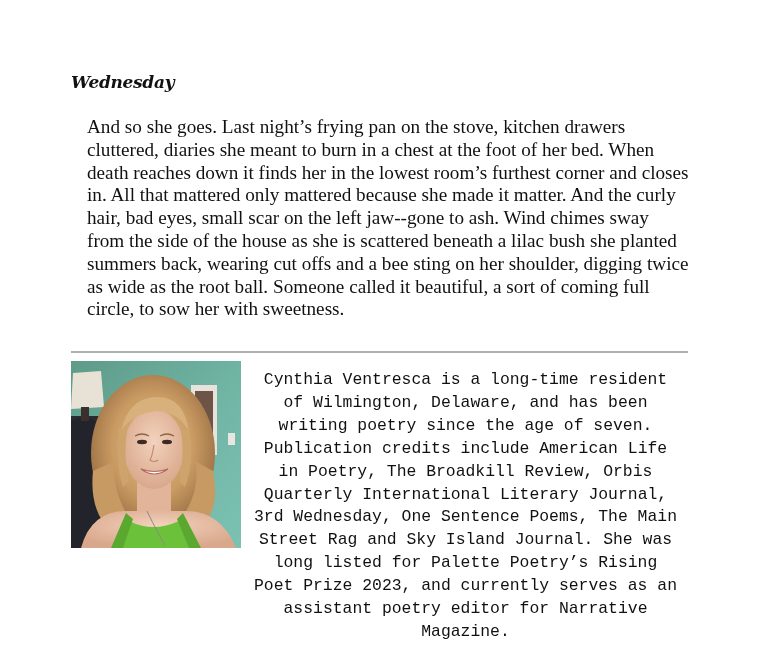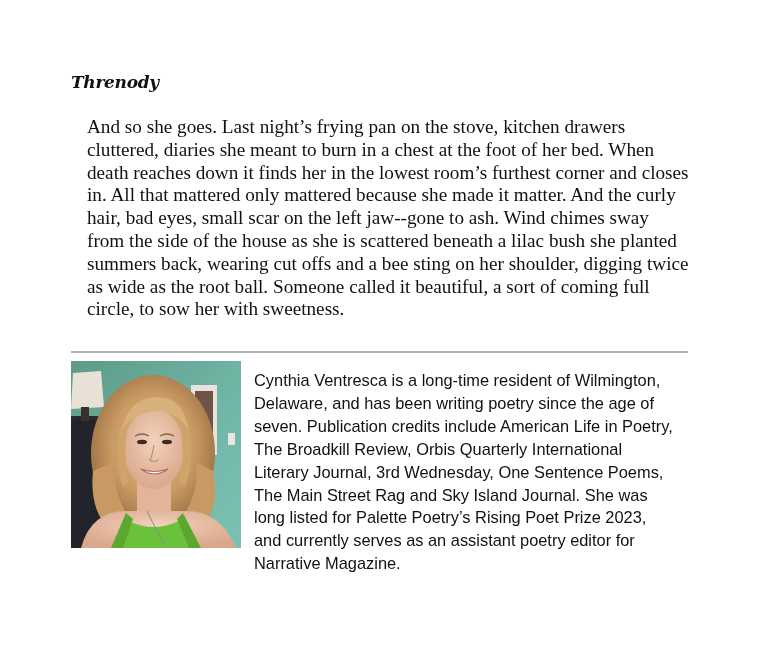--- a/index.html
+++ b/index.html
@@ -58,33 +58,34 @@
       width: 170px;
       height: 187px;
       flex: 0 0 auto;
       overflow: hidden;
       display: block;
     }
     .author-photo svg {
       display: block;
     }
     .bio-text {
-      font-family: Liberation Sans, sans-serif;
+      font-family: Liberation Mono, monospace;
       font-size: 16.4px;
       line-height: 22.9px;
       margin: 8px 12px 0 13px;
       width: 436px;
       color: #111;
+      text-align: center;
     }
   </style>
 </head>
 <body>
 
 <div class="page">
-  <h1 class="poem-title">Threnody</h1>
+  <h1 class="poem-title">Wednesday</h1>
   <p class="poem-body">And so she goes. Last night’s frying pan on the stove, kitchen drawers cluttered, diaries she meant to burn in a chest at the foot of her bed. When death reaches down it finds her in the lowest room’s furthest corner and closes in. All that mattered only mattered because she made it matter. And the curly hair, bad eyes, small scar on the left jaw--gone to ash. Wind chimes sway from the side of the house as she is scattered beneath a lilac bush she planted summers back, wearing cut offs and a bee sting on her shoulder, digging twice as wide as the root ball. Someone called it beautiful, a sort of coming full circle, to sow her with sweetness.</p>
 </div>
 
 <hr class="divider">
 
 <div class="bio">
   <div class="author-photo" role="img" aria-label="Portrait of Cynthia Ventresca">
     <svg width="170" height="187" viewBox="0 0 170 187" xmlns="http://www.w3.org/2000/svg">
       <defs>
         <linearGradient id="wall" x1="0" y1="0" x2="1" y2="1">

